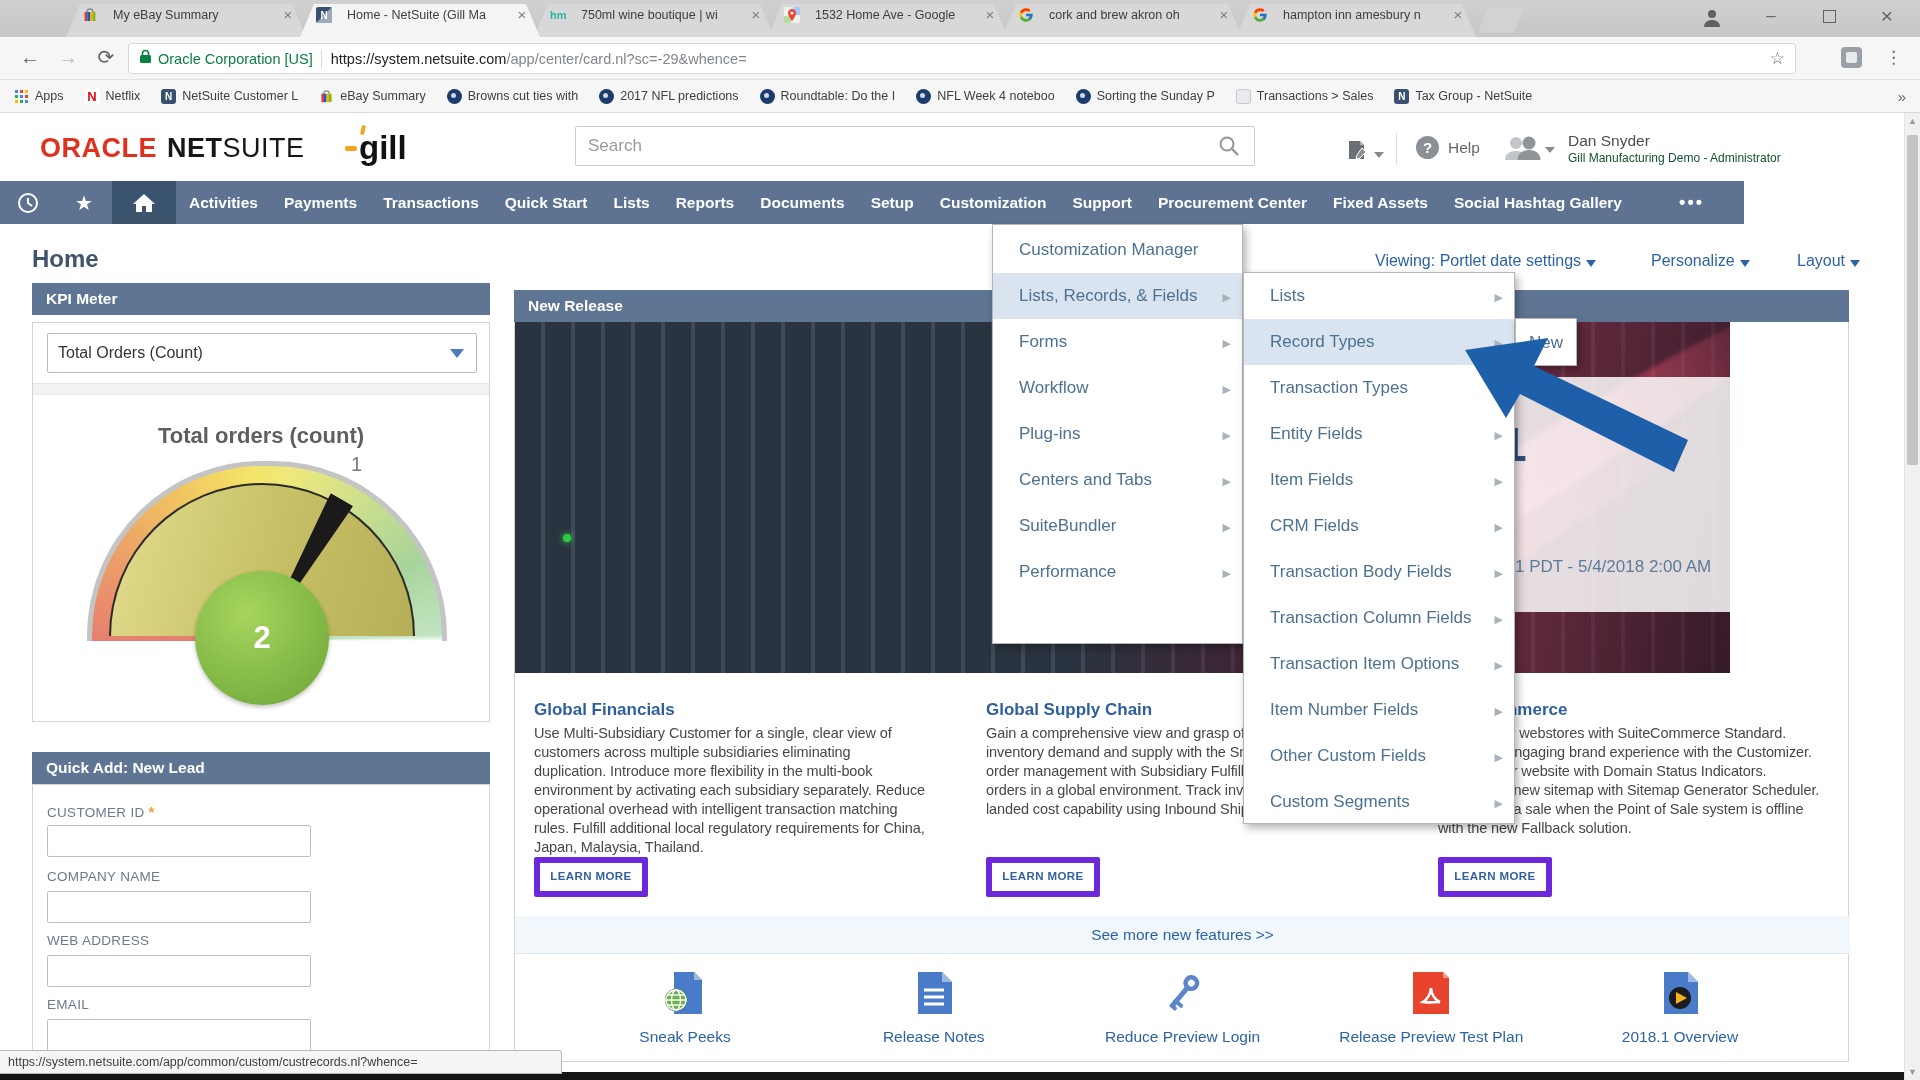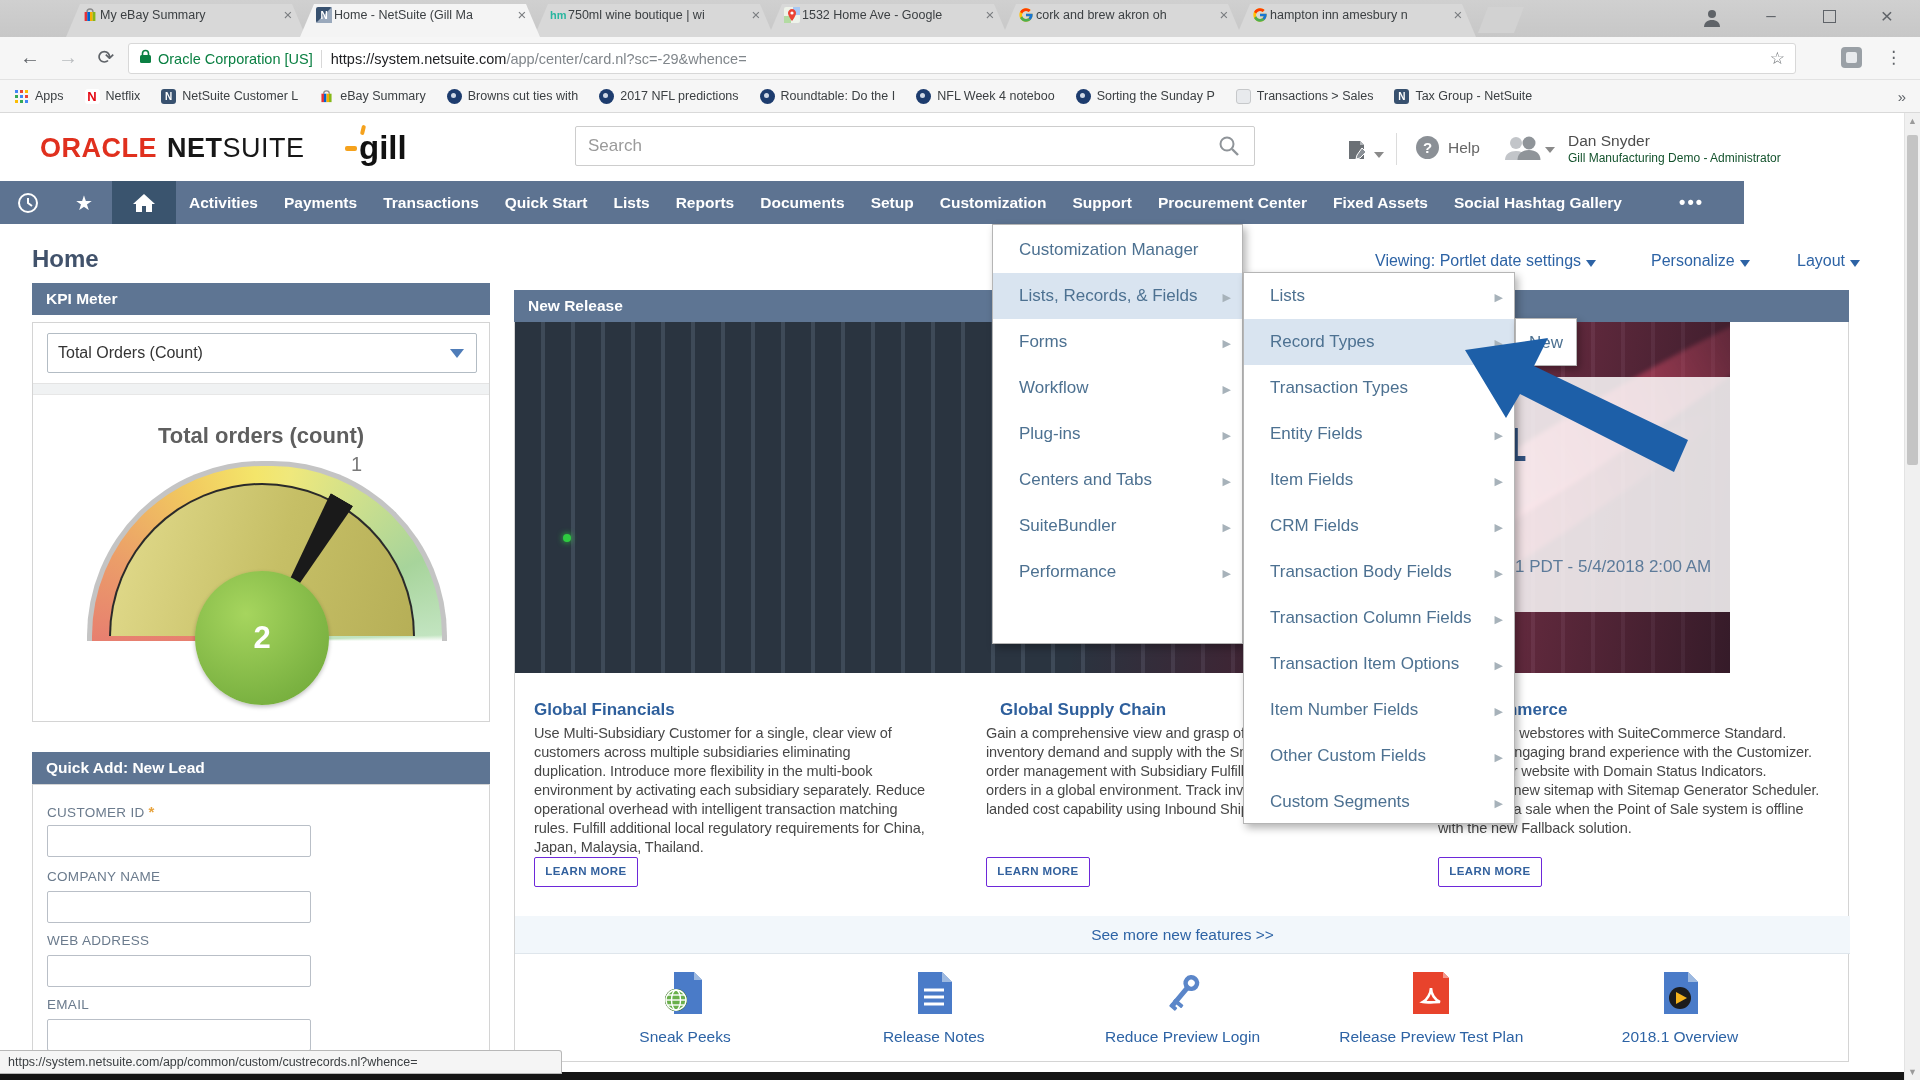--- a/index.html
+++ b/index.html
@@ -2,21 +2,21 @@
 <html><head>
 <meta charset="utf-8">
 <style>
   html,body{margin:0;padding:0;background:#222;}
   #screen{position:relative;width:1920px;height:1080px;background:#fff;overflow:hidden;
     font-family:"Liberation Sans","DejaVu Sans",sans-serif;-webkit-font-smoothing:antialiased;}
   .abs{position:absolute;}
 
   
   #tabbar{position:absolute;left:0;top:0;width:1920px;height:37px;background:linear-gradient(#d0d0d0,#c7c7c7);}
-  .tab{position:absolute;top:4px;height:33px;width:240px;display:flex;align-items:center;gap:2px;
+  .tab{position:absolute;top:4px;height:33px;width:240px;display:flex;align-items:center;gap:15px;
     padding:0 10px 12px 16px;box-sizing:border-box;background:#d8d8d8;
     clip-path:polygon(14px 0,calc(100% - 14px) 0,100% 100%,0 100%);}
   .tab.active{background:#f4f4f4;z-index:3;}
   .tab-title{flex:1;font-size:12.5px;color:#3c4043;white-space:nowrap;overflow:hidden;text-overflow:ellipsis;}
   .tab-close{width:16px;color:#7a7d80;font-size:15px;line-height:16px;text-align:center;}
   .tab-close::before{content:"\00D7";}
   .favicon{width:16px;height:16px;flex:0 0 16px;display:inline-block;position:relative;}
   .fav-text{font-weight:bold;font-size:11px;line-height:16px;text-align:center;display:block;}
   .newtab{position:absolute;top:7px;height:26px;width:46px;background:#d2d2d2;
     clip-path:polygon(10px 0,100% 0,calc(100% - 10px) 100%,0 100%);}
@@ -129,21 +129,21 @@
       repeating-linear-gradient(90deg,#2a3440 0 26px,#3e4a58 26px 30px),
       repeating-linear-gradient(0deg,#232d39 0 20px,#414e5c 20px 24px);}
   .streak{position:absolute;background:linear-gradient(90deg,transparent,rgba(255,150,170,.8),rgba(255,90,120,.55),transparent);
     transform:rotate(-32deg);border-radius:50%;filter:blur(2px);}
   #nr-greenlight{position:absolute;left:48px;top:212px;width:8px;height:8px;border-radius:50%;background:#2ecc40;box-shadow:0 0 6px #2ecc40;}
   #nr-overlay{position:absolute;left:956px;top:55px;width:260px;height:235px;background:rgba(255,255,255,.84);}
   #nr-version{position:absolute;left:-96px;top:40px;font-size:48px;font-weight:bold;color:#31517e;letter-spacing:1px;}
   #nr-date{position:absolute;left:44px;top:180px;font-size:17px;color:#5d7b9a;white-space:nowrap;}
   .feat-title{position:absolute;font-size:17px;font-weight:bold;color:#2e5f9c;}
   .feat-body{position:absolute;width:392px;font-size:14.5px;line-height:19px;color:#474747;letter-spacing:-.1px;}
-  .learn-more{position:absolute;width:102px;height:28px;border:1px solid #6d28d9;border-radius:2px;background:#fff;
+  .learn-more{position:absolute;width:102px;height:28px;border:6px solid #6d28d9;border-radius:2px;background:#fff;
     color:#33619e;font-size:11.5px;font-weight:bold;text-align:center;line-height:27px;letter-spacing:.4px;}
   #see-more-band{position:absolute;left:0;top:594px;width:1335px;height:38px;background:#f2f7fb;border-bottom:1px solid #dfe6ec;
     text-align:center;line-height:38px;box-sizing:border-box;}
   #see-more-band span{color:#2d63a5;font-size:15.5px;}
   #nr-links{position:absolute;left:0;top:636px;width:1335px;height:105px;display:flex;justify-content:space-between;padding:0 60px;box-sizing:border-box;}
   .nr-link{width:220px;display:flex;flex-direction:column;align-items:center;gap:8px;padding-top:12px;}
   .nr-link .lbl{color:#2d63a5;font-size:15.5px;white-space:nowrap;}
   #nr-footnote{position:absolute;left:0;top:748px;width:1335px;text-align:center;font-size:12.5px;color:#8a8a8a;}
 
   
@@ -472,21 +472,21 @@
       <div id="nr-overlay">
         <div id="nr-version">2018.1</div>
         <div id="nr-date">1 PDT - 5/4/2018 2:00 AM</div>
       </div>
     </div>
 
     <div class="feat-title" style="left:19px;top:378px">Global Financials</div>
     <div class="feat-body" style="left:19px;top:402px">Use Multi-Subsidiary Customer for a single, clear view of customers across multiple subsidiaries eliminating duplication. Introduce more flexibility in the multi-book environment by activating each subsidiary separately. Reduce operational overhead with intelligent transaction matching rules. Fulfill additional local regulatory requirements for China, Japan, Malaysia, Thailand.</div>
     <a class="learn-more" style="left:19px;top:535px">LEARN MORE</a>
 
-    <div class="feat-title" style="left:485px;top:378px">Global Supply Chain</div>
+    <div class="feat-title" style="left:471px;top:378px">Global Supply Chain</div>
     <div class="feat-body" style="left:471px;top:402px">Gain a comprehensive view and grasp of your global inventory demand and supply with the Snapshot. Streamline order management with Subsidiary Fulfillment to process orders in a global environment. Track inventory costs with the landed cost capability using Inbound Shipment Management.</div>
     <a class="learn-more" style="left:471px;top:535px">LEARN MORE</a>
 
     <div class="feat-title" style="left:923px;top:378px">SuiteCommerce</div>
     <div class="feat-body" style="left:923px;top:402px">Launch new webstores with SuiteCommerce Standard. Deliver an engaging brand experience with the Customizer. Monitor your website with Domain Status Indicators. Generate a new sitemap with Sitemap Generator Scheduler. Never miss a sale when the Point of Sale system is offline with the new Fallback solution.</div>
     <a class="learn-more" style="left:923px;top:535px">LEARN MORE</a>
 
     <div id="see-more-band">
       <span>See more new features &gt;&gt;</span>
     </div>

